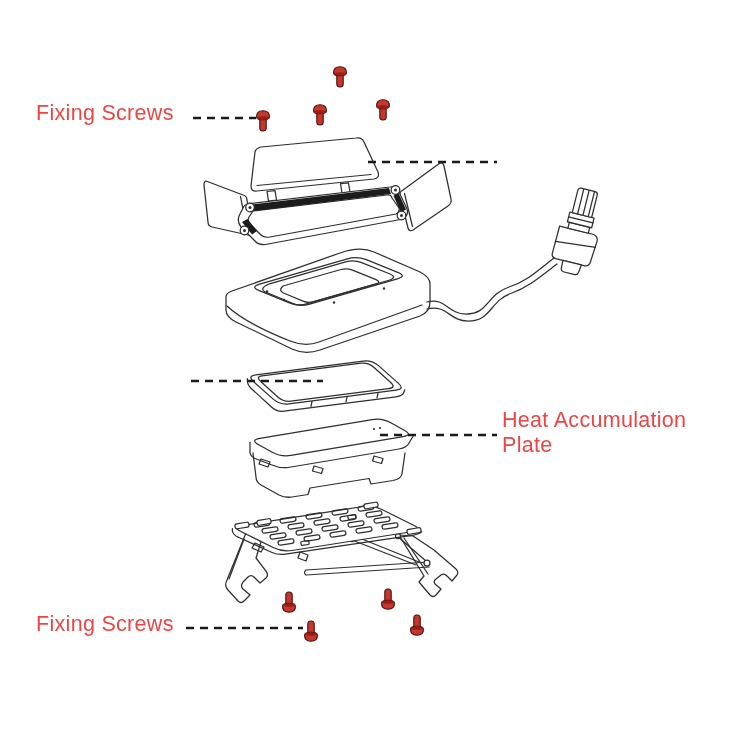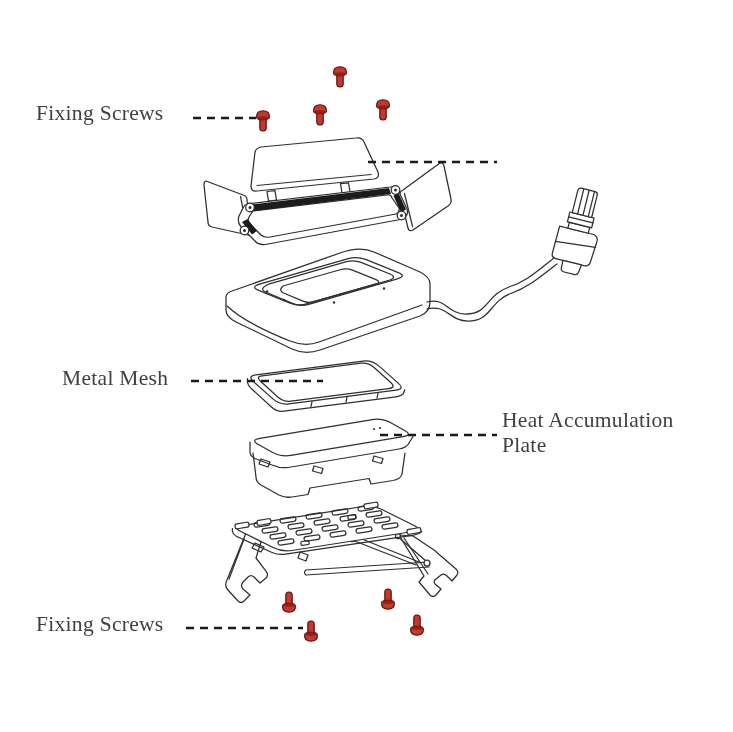--- a/index.html
+++ b/index.html
@@ -2,22 +2,22 @@
 <html><head>
 <meta charset="utf-8">
 <style>
   html,body{margin:0;padding:0;background:#ffffff;}
   .stage{
     position:relative;width:733px;height:732px;background:#ffffff;overflow:hidden;
     font-family:"Liberation Sans", sans-serif;
   }
   .stage svg{position:absolute;left:0;top:0;}
   .part-label{
-    position:absolute;color:#404040;font-size:21.5px;font-weight:300;
-    letter-spacing:0.3px;line-height:25px;white-space:nowrap;font-family:Liberation Serif, serif;
+    position:absolute;color:#ef4444;font-size:21.5px;font-weight:300;
+    letter-spacing:0.3px;line-height:25px;white-space:nowrap;
   }
   .art{stroke:#2f2f2f;stroke-width:1.25;fill:none;stroke-linejoin:round;stroke-linecap:round;}
   .wfill{fill:#ffffff;}
   .dark{fill:#1c1c1c;stroke:none;}
   .dot{fill:#2f2f2f;stroke:none;}
   .leader{stroke:#1a1a1a;stroke-width:2.4;stroke-dasharray:8 6;fill:none;stroke-linecap:butt;}
 </style>
 </head>
 <body>
 
@@ -175,20 +175,19 @@
   <g>
     <line class="leader" x1="193" y1="118" x2="256" y2="118"></line>
     <line class="leader" x1="368" y1="162" x2="497" y2="162"></line>
     <line class="leader" x1="191" y1="381" x2="323" y2="381"></line>
     <line class="leader" x1="380" y1="435" x2="497" y2="435"></line>
     <line class="leader" x1="186" y1="628" x2="303" y2="628"></line>
   </g>
 </svg>
 
 <div class="part-label" style="left:36px;top:101px;">Fixing Screws</div>
-<div class="part-label" style="left:62px;top:366px;">Metal Mesh</div>
 <div class="part-label" style="left:502px;top:408px;">
   <div>Heat Accumulation</div>
   <div>Plate</div>
 </div>
 <div class="part-label" style="left:36px;top:612px;">Fixing Screws</div>
 
 </div>
 
 </body></html>

